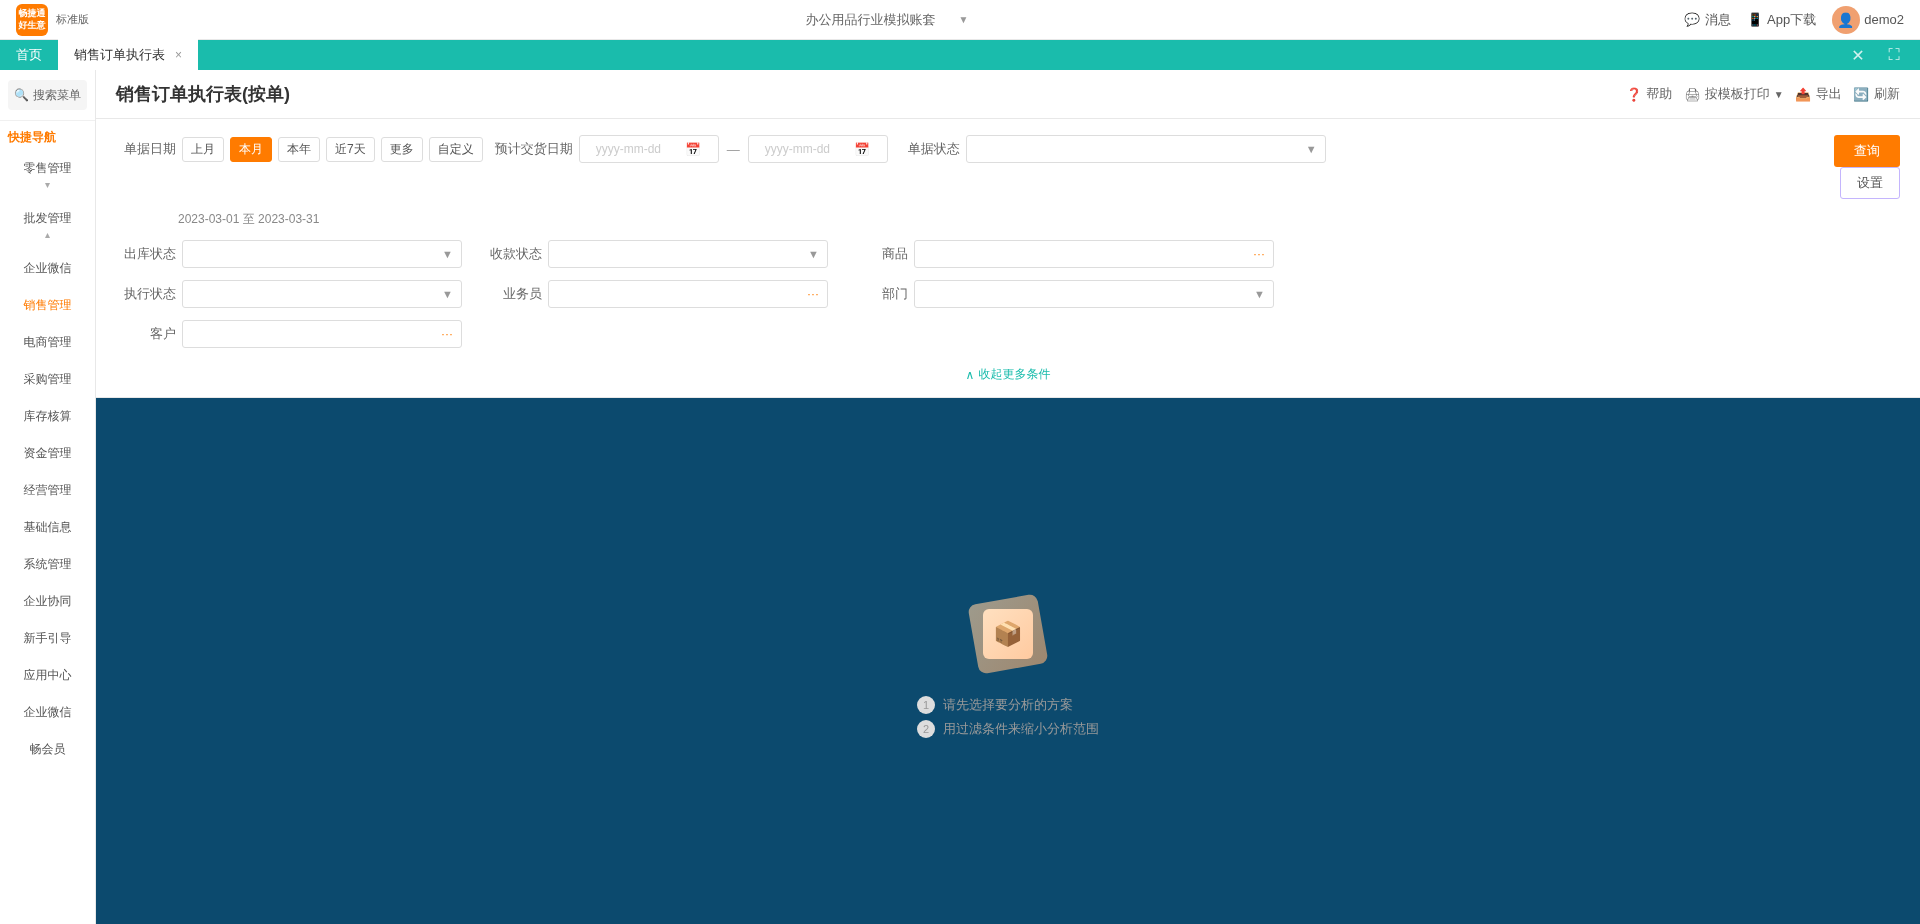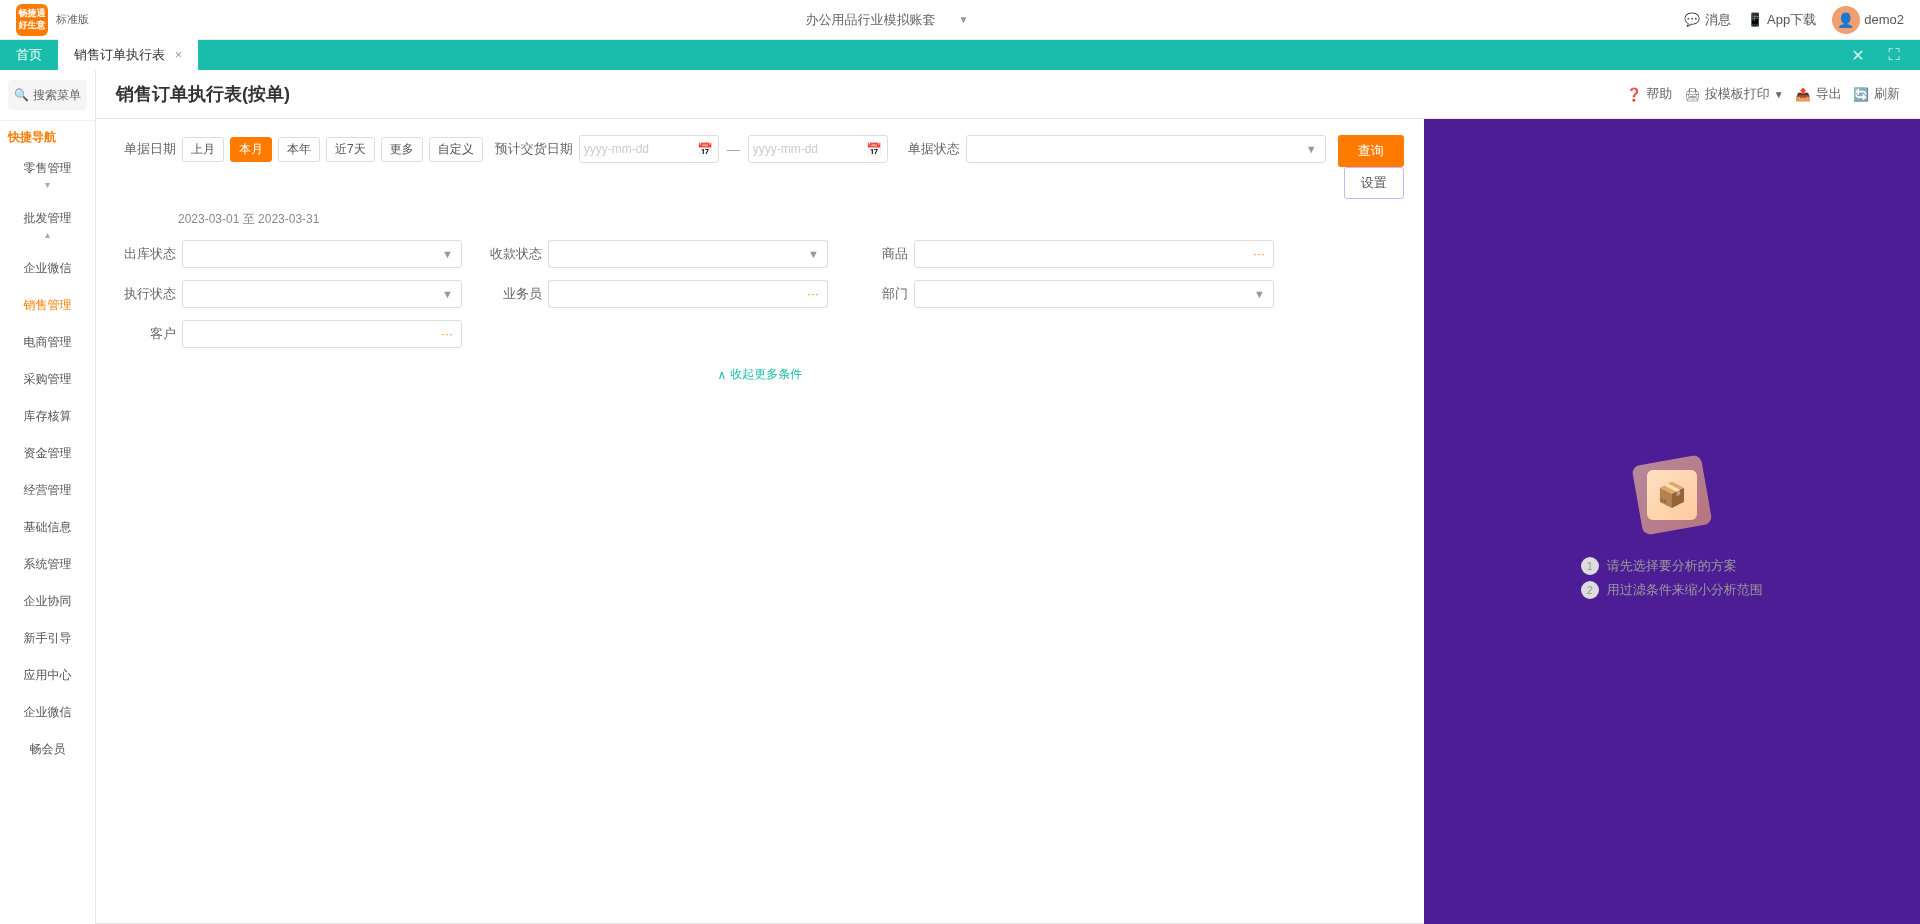--- a/index.html
+++ b/index.html
@@ -57,34 +57,34 @@
     
     .filter-area { background: #fff; padding: 16px 20px 8px; border-bottom: 1px solid #e8e8e8; flex-shrink: 0; }
     .filter-row { display: flex; align-items: center; gap: 20px; margin-bottom: 12px; flex-wrap: wrap; }
     .filter-item { display: flex; align-items: center; gap: 6px; }
     .filter-label { color: #666; font-size: 13px; white-space: nowrap; min-width: 60px; text-align: right; }
     .filter-date-group { display: flex; align-items: center; gap: 6px; }
     .filter-date-btn { padding: 3px 8px; font-size: 12px; border: 1px solid #ddd; background: #fff; color: #555; cursor: pointer; border-radius: 3px; }
     .filter-date-btn.active { background: #ff7b00; color: #fff; border-color: #ff7b00; }
     .filter-select { height: 28px; border: 1px solid #ddd; border-radius: 3px; padding: 0 8px; font-size: 12px; color: #333; background: #fff; width: 280px; display: flex; align-items: center; justify-content: space-between; cursor: pointer; }
     .filter-select-wide { width: 360px; }
-    .filter-input-date { height: 28px; border: 1px solid #ddd; border-radius: 3px; padding: 0 4px; font-size: 12px; color: #999; background: #fff; width: 140px; display: flex; align-items: center; gap: 4px; }
+    .filter-input-date { height: 28px; border: 1px solid #ddd; border-radius: 3px; padding: 0 16px; font-size: 12px; color: #999; background: #fff; width: 140px; display: flex; align-items: center; gap: 4px; }
     .filter-dots { color: #ff7b00; cursor: pointer; margin-left: 4px; }
     .filter-chevron { color: #999; font-size: 11px; }
     .filter-cal-icon { color: #ff7b00; font-size: 13px; }
     .collapse-btn { text-align: center; padding: 6px; color: #1abcac; font-size: 12px; cursor: pointer; display: flex; align-items: center; justify-content: center; gap: 4px; }
 
     
     .query-btn { background: #ff7b00; color: #fff; border: none; border-radius: 3px; padding: 6px 20px; font-size: 13px; cursor: pointer; height: 32px; }
     .set-btn { background: #fff; color: #555; border: 1px solid #c4b5fd; border-radius: 3px; padding: 6px 16px; font-size: 13px; cursor: pointer; height: 32px; }
     .query-action-col { display: flex; flex-direction: column; gap: 0; align-items: flex-end; }
 
     
     .content-body { flex: 1; display: flex; overflow: hidden; }
-    .content-main { flex: 1; display: flex; flex-direction: row; overflow: hidden; background: #4c1d95; }
+    .content-main { flex: 1; display: flex; flex-direction: column; overflow: hidden; background: #0c4a6e; }
 
     
     .empty-state { flex: 1; display: flex; flex-direction: column; align-items: center; justify-content: center; gap: 12px; }
     .empty-icon { width: 100px; height: 100px; position: relative; }
     .empty-icon-box { width: 70px; height: 70px; background: linear-gradient(135deg, #ffd0a0, #ffb070); border-radius: 8px; transform: rotate(-10deg); position: absolute; top: 15px; left: 15px; opacity: 0.6; }
     .empty-icon-face { width: 50px; height: 50px; background: linear-gradient(135deg, #ffe0c0, #ffcaa0); border-radius: 6px; position: absolute; top: 25px; left: 25px; display: flex; align-items: center; justify-content: center; font-size: 24px; }
     .empty-hints { display: flex; flex-direction: column; gap: 6px; }
     .empty-hint { display: flex; align-items: center; gap: 8px; color: #999; font-size: 13px; }
     .hint-num { width: 18px; height: 18px; border-radius: 50%; background: #ddd; color: #999; font-size: 11px; display: flex; align-items: center; justify-content: center; flex-shrink: 0; }
 

